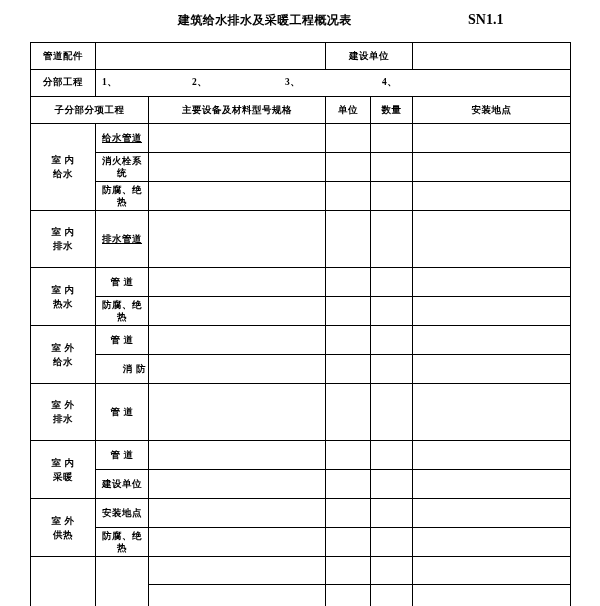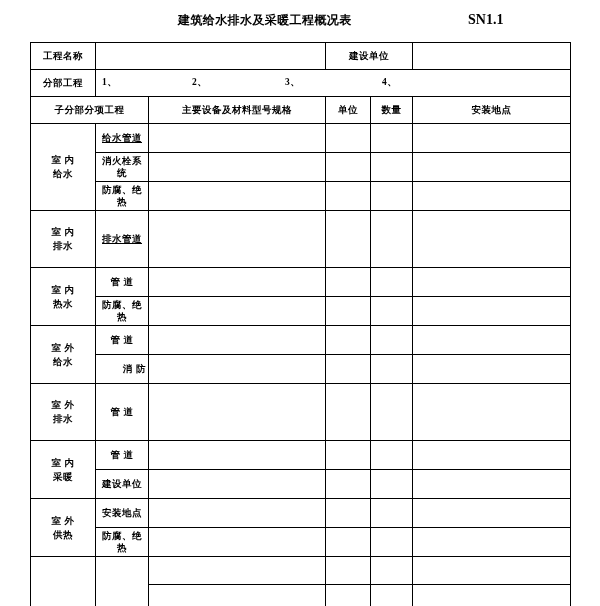--- a/index.html
+++ b/index.html
@@ -112,27 +112,27 @@
   <colgroup>
     <col style="width:65px">
     <col style="width:53px">
     <col style="width:177px">
     <col style="width:45px">
     <col style="width:42px">
     <col style="width:158px">
   </colgroup>
   <tbody id="table-body">
       <tr>
-        <td style="height:26px">工程名称</td>
+        <td style="height:26px">管道配件</td>
         <td class="blank" colspan="2"></td>
         <td colspan="2">建设单位</td>
         <td class="blank"></td>
       </tr>
       <tr>
-        <td style="height: 26px;">分部工程</td>
+        <td style="height: 26px; font-family: Liberation Mono, monospace;">分部工程</td>
         <td colspan="5" class="left-text">
           <span class="part-list">
             <span class="part-num pn0">1、</span>
             <span class="part-num pn1">2、</span>
             <span class="part-num pn2">3、</span>
             <span class="part-num pn3">4、</span>
           </span>
         </td>
       </tr>
       <tr>

